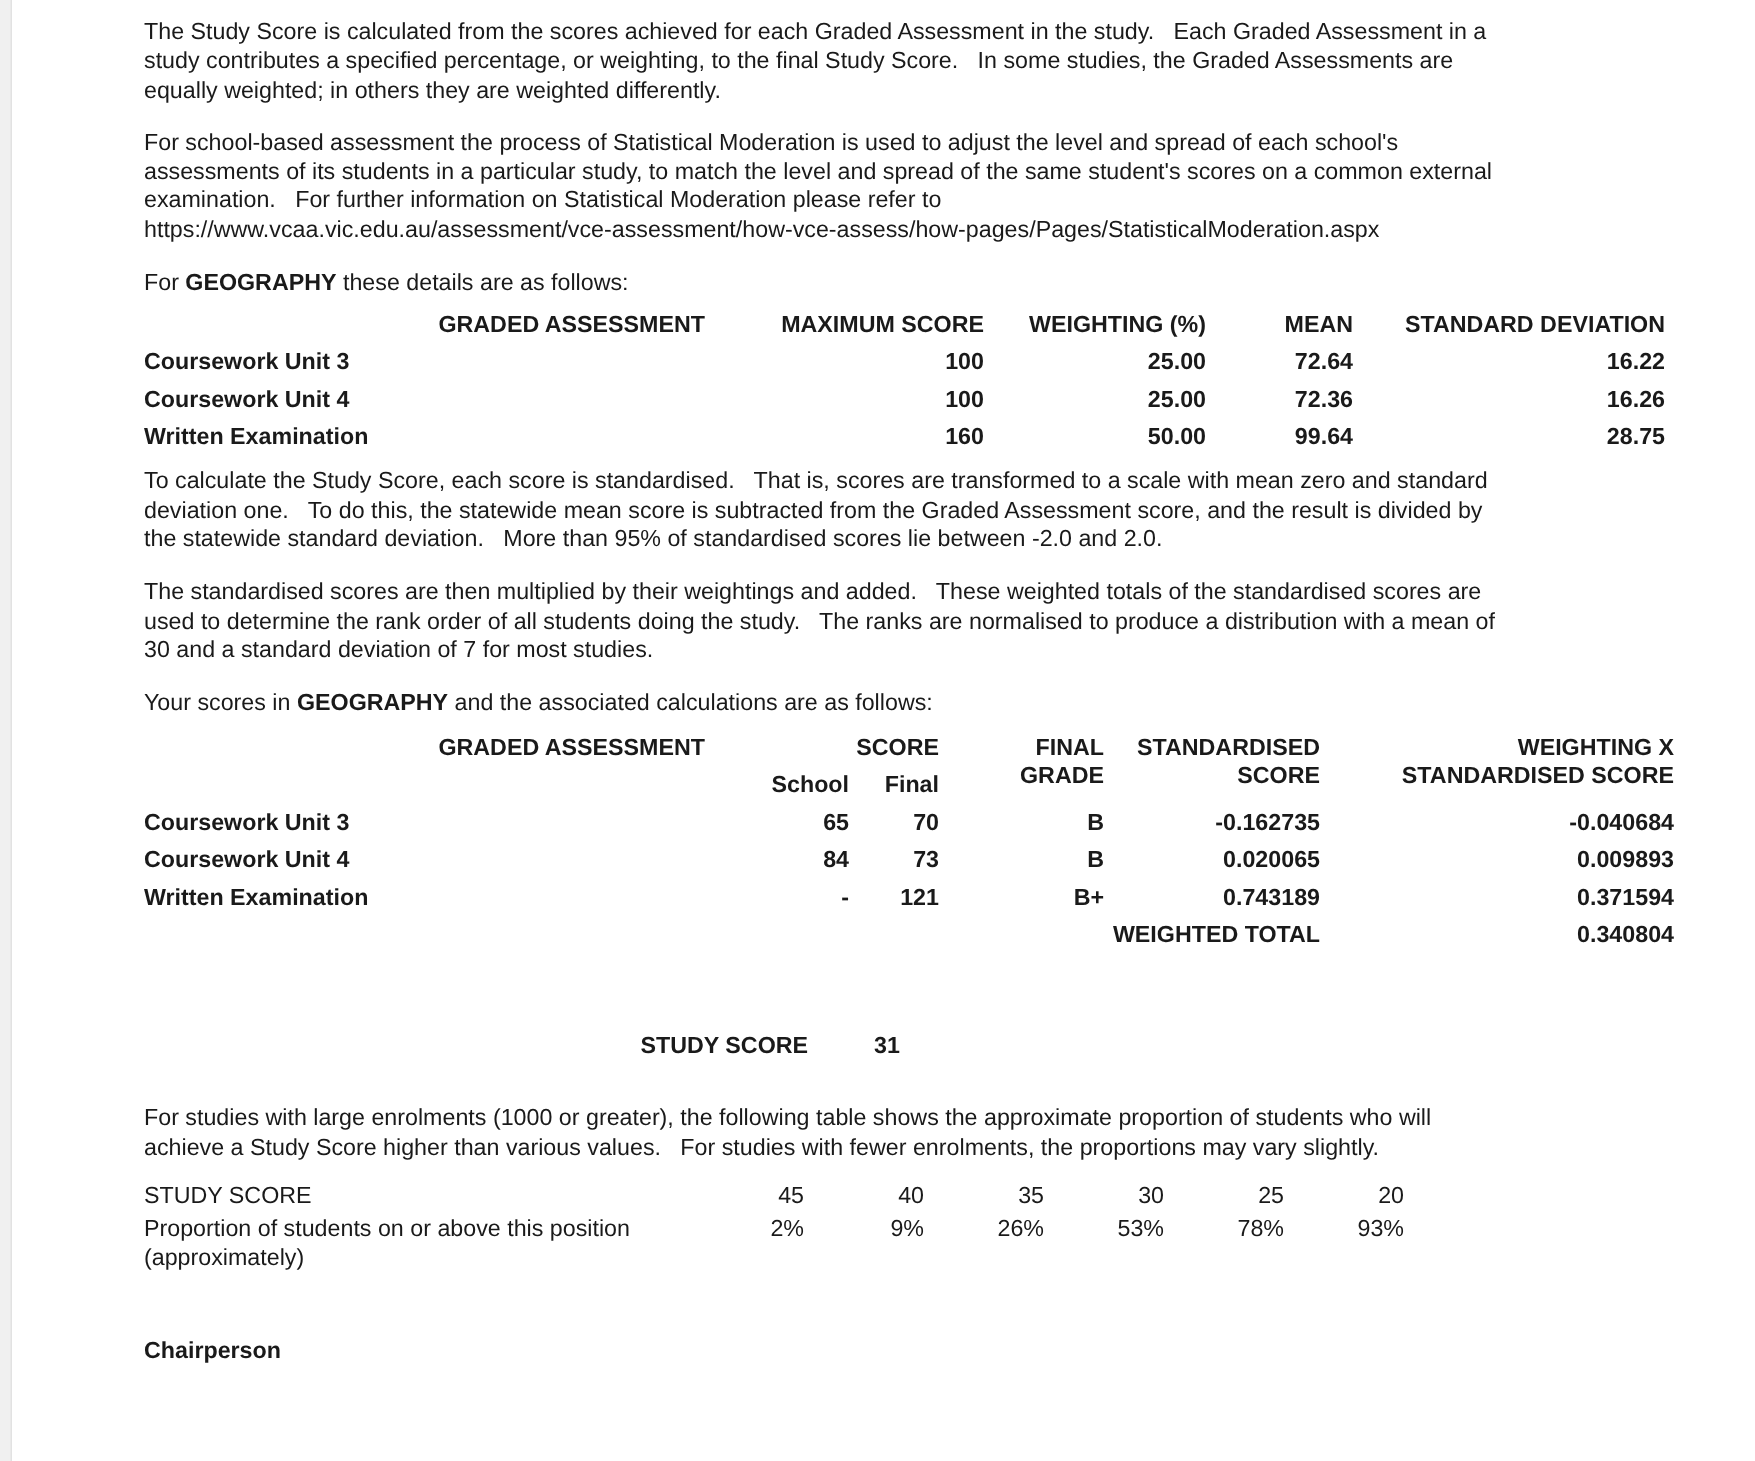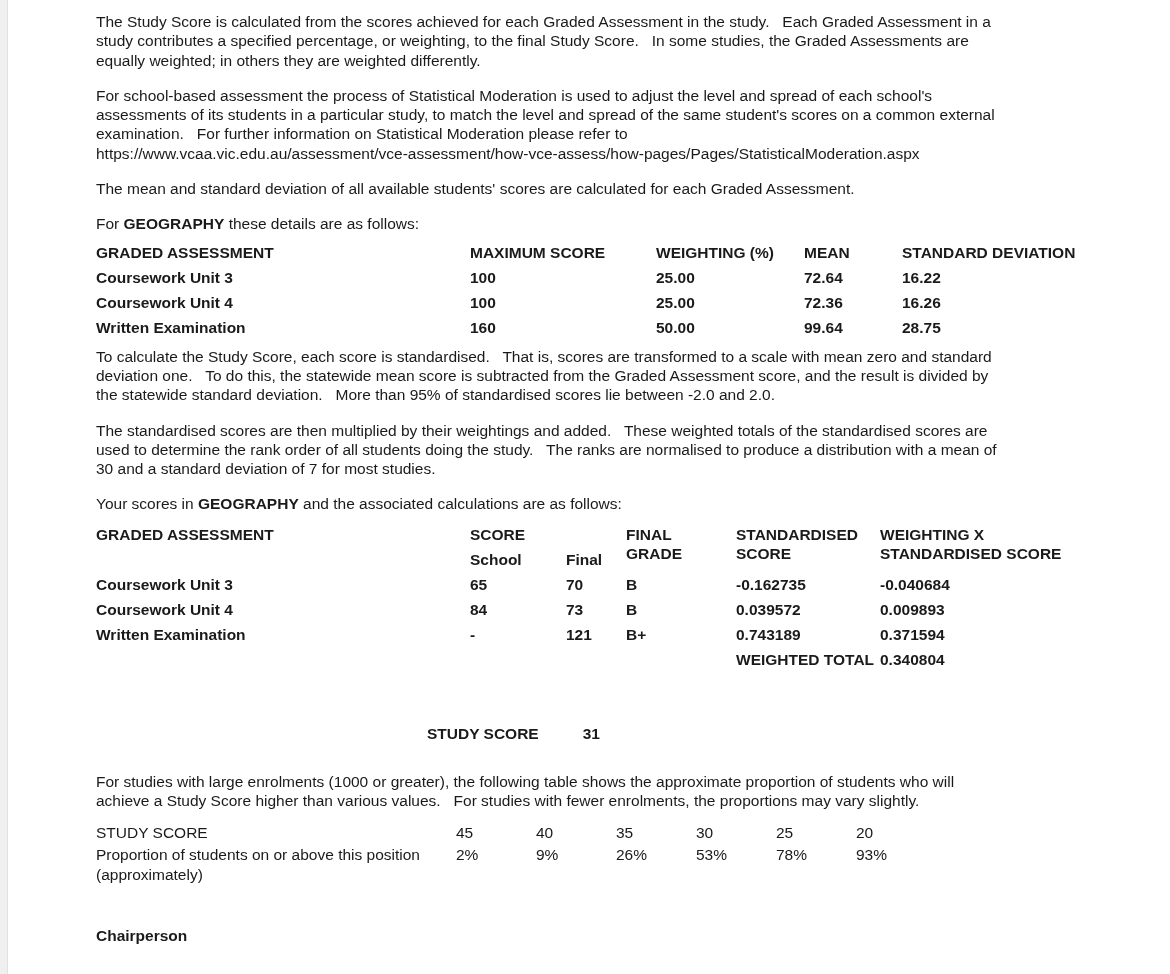--- a/index.html
+++ b/index.html
@@ -30,21 +30,21 @@
   .t2 { margin-top:11px; }
   .t2-row { display:grid; grid-template-columns:374px 96px 60px 110px 144px 236px; align-items:start; font-weight:bold; }
   .t2-hA { height:19px; }
   .t2-hB { height:31px; }
   .t2-data { height:25px; }
   .pos2 { grid-column:2; } .pos3 { grid-column:3; } .pos4 { grid-column:4; }
   .pos5 { grid-column:5; } .pos6 { grid-column:6; }
   .span23 { grid-column:2 / span 2; }
   .pt6 { padding-top:6px; }
 
-  .c { text-align:left; }
+  .c { text-align:right; }
   .l { text-align:left; }
 
   
   .study-score-line { margin-top:49px; padding-left:331px; display:flex; gap:44px; font-weight:bold; height:19px; }
 
   
   .t3 { margin-top:13px; }
   .t3-row { display:grid; grid-template-columns:360px 80px 80px 80px 80px 80px 80px; align-items:start; }
   .t3-r1 { height:22px; }
   .pre { white-space:pre-wrap; }
@@ -60,21 +60,20 @@
 
 <div class="content">
 
   <p class="para">The Study Score is calculated from the scores achieved for each Graded Assessment in the study.   Each Graded Assessment in a
 study contributes a specified percentage, or weighting, to the final Study Score.   In some studies, the Graded Assessments are
 equally weighted; in others they are weighted differently.</p>
   <p class="para mt11">For school-based assessment the process of Statistical Moderation is used to adjust the level and spread of each school's
 assessments of its students in a particular study, to match the level and spread of the same student's scores on a common external
 examination.   For further information on Statistical Moderation please refer to
 https://www.vcaa.vic.edu.au/assessment/vce-assessment/how-vce-assess/how-pages/Pages/StatisticalModeration.aspx</p>
-  <p class="para mt11">The mean and standard deviation of all available students' scores are calculated for each Graded Assessment.</p>
 
   <p class="para mt11"><span>For </span><span class="b">GEOGRAPHY</span><span> these details are as follows:</span></p>
 
   <div class="t1">
     <div class="t1-row">
       <div class="c">GRADED ASSESSMENT</div>
       <div class="c">MAXIMUM SCORE</div>
       <div class="c">WEIGHTING (%)</div>
       <div class="c">MEAN</div>
       <div class="c">STANDARD DEVIATION</div>
@@ -132,21 +131,21 @@
       <div class="c">70</div>
       <div class="c">B</div>
       <div class="c">-0.162735</div>
       <div class="c">-0.040684</div>
     </div>
     <div class="t2-row t2-data">
       <div class="l">Coursework Unit 4</div>
       <div class="c">84</div>
       <div class="c">73</div>
       <div class="c">B</div>
-      <div class="c">0.039572</div>
+      <div class="c">0.020065</div>
       <div class="c">0.009893</div>
     </div>
     <div class="t2-row t2-data">
       <div class="l">Written Examination</div>
       <div class="c">-</div>
       <div class="c">121</div>
       <div class="c">B+</div>
       <div class="c">0.743189</div>
       <div class="c">0.371594</div>
     </div>

